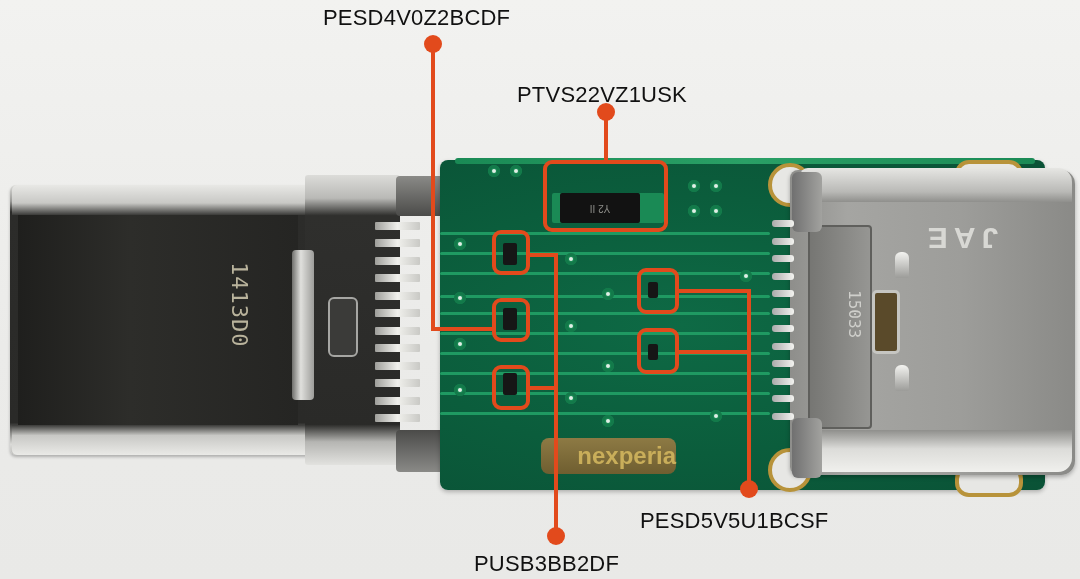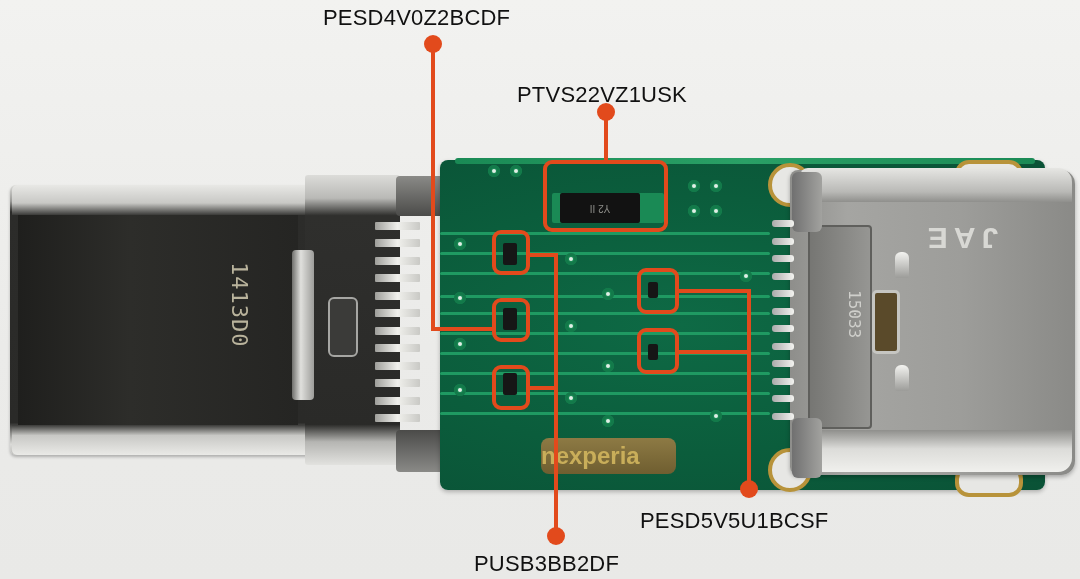--- a/index.html
+++ b/index.html
@@ -99,21 +99,21 @@
       left: 560px; top: 193px; width: 80px; height: 30px;
       background: #121212; border-radius: 2px;
       color: #8c8c88; font-size: 10px; text-align: center; line-height: 30px;
       transform: rotate(180deg);
     }
     .pad-block { position: absolute; background: #1a8a55; border-radius: 2px; }
     .logo-plate {
       left: 541px; top: 438px; width: 135px; height: 36px;
       background: linear-gradient(180deg, #8d7a44, #6f5e30);
       border-radius: 8px; color: #c9ae5a; font-size: 24px; font-weight: bold;
-      text-align: left; line-height: 36px; letter-spacing: 0px;
+      text-align: right; line-height: 36px; letter-spacing: 0px;
     }
 
     
     .rec-body {
       left: 790px; top: 170px; width: 285px; height: 305px;
       background: linear-gradient(90deg, #8e8e8b 0%, #a5a5a2 20%, #9d9d9a 60%, #8a8a87 100%);
       border-radius: 8px 14px 14px 8px;
       box-shadow: 0 2px 4px rgba(0,0,0,.3);
     }
     .rec-top-rim {

